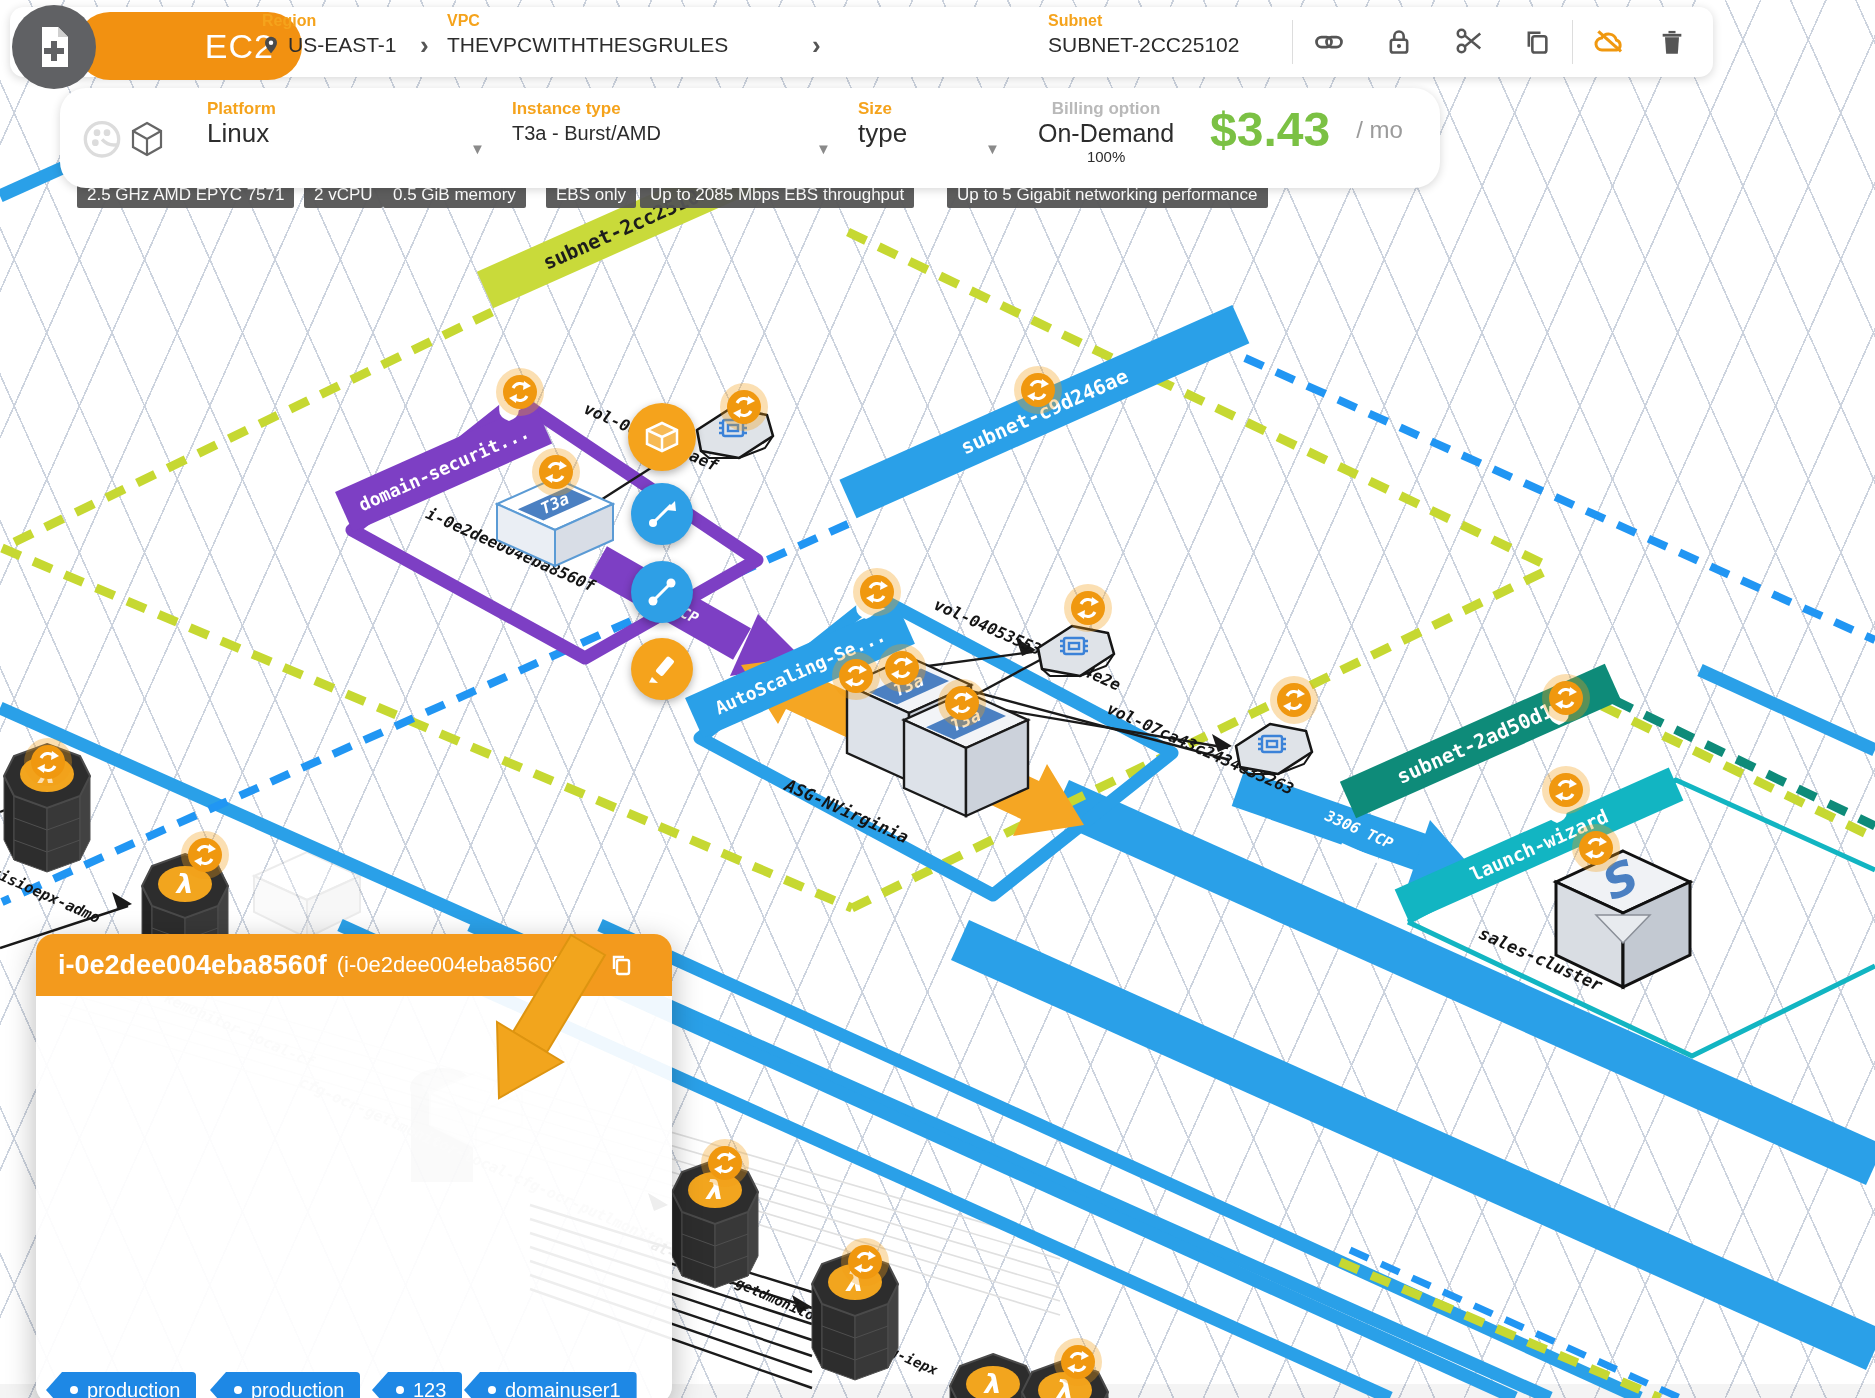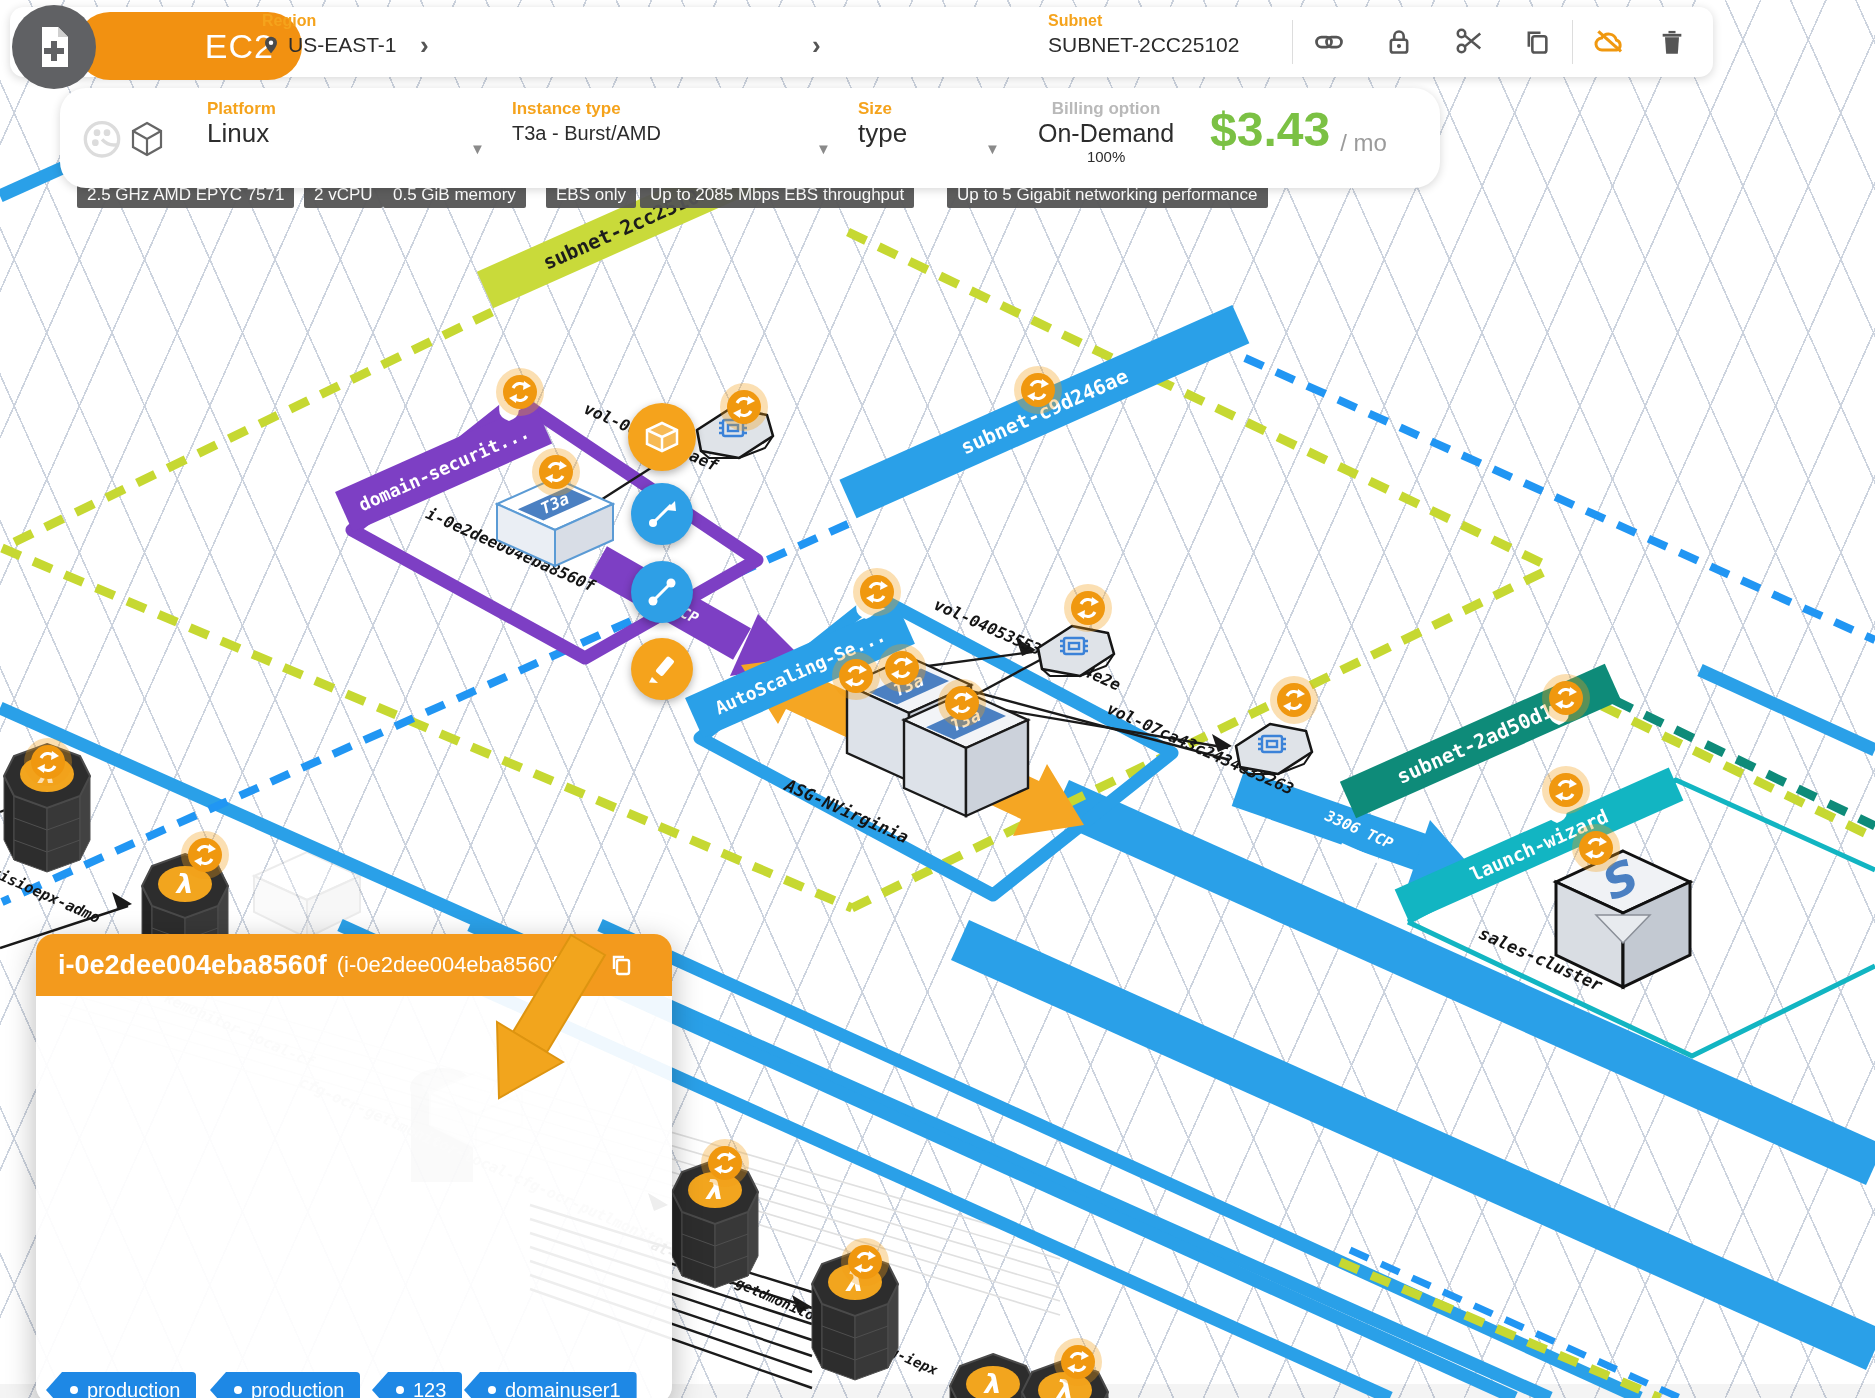--- a/index.html
+++ b/index.html
@@ -309,20 +309,24 @@
     <span class="lab">Region</span>
     <span class="val" style="display:flex;align-items:center;gap:8px">
       <svg width="18" height="24" viewBox="0 0 24 24">
           <path d="M12,1 a8,8 0 0 1 8,8 c0,6 -8,14 -8,14 s-8,-8 -8,-14 a8,8 0 0 1 8,-8" fill="#4a4a4a"></path>
           <circle cx="12" cy="9" r="3" fill="#fff"></circle>
         </svg>
       <span>US-EAST-1</span>
     </span>
   </div>
   <div class="abs chev" style="left:420px;top:30px">›</div>
+  <div class="abs bc" style="left:447px;top:12px;z-index:73">
+    <span class="lab">VPC</span>
+    <span class="val">THEVPCWITHTHESGRULES</span>
+  </div>
   <div class="abs chev" style="left:812px;top:30px">›</div>
   <div class="abs bc" style="left:1048px;top:12px;z-index:73">
     <span class="lab">Subnet</span>
     <span class="val">SUBNET-2CC25102</span>
   </div>
   <div class="abs vdiv" style="left:1292px;top:20px"></div>
   <div class="abs tico" style="left:1312px;top:25px">
     <svg width="30" height="30" viewBox="0 0 24 24">
         <rect x="2" y="8" width="12" height="8" rx="4" stroke="#555" stroke-width="2.2" fill="none"></rect>
         <rect x="10" y="8" width="12" height="8" rx="4" stroke="#555" stroke-width="2.2" fill="none"></rect>
@@ -395,21 +399,21 @@
     <span class="lab">Size</span>
     <span class="val" style="font-size:26px">type</span>
   </div>
   <div class="abs caret" style="left:985px;top:140px">▼</div>
   <div class="abs uline" style="left:858px;top:170px;width:142px"></div>
   <div class="abs bc pgroup" style="left:1038px;top:100px;z-index:69;align-items:center">
     <span class="lab gray">Billing option</span>
     <span class="val" style="font-size:25px">On-Demand</span>
     <span class="pct">100%</span>
   </div>
-  <div class="abs" style="left:1210px;top:102px;z-index:69;display:flex;align-items:flex-end;gap:10px">
+  <div class="abs" style="left:1210px;top:102px;z-index:69;display:flex;align-items:center;gap:26px">
     <span class="price">$3.43</span>
     <span class="permo">/ mo</span>
   </div>
 
   <span class="spec" style="left:77px">2.5 GHz AMD EPYC 7571</span>
   <span class="spec" style="left:304px">2 vCPU</span>
   <span class="spec" style="left:383px">0.5 GiB memory</span>
   <span class="spec" style="left:546px">EBS only</span>
   <span class="spec" style="left:640px">Up to 2085 Mbps EBS throughput</span>
   <span class="spec" style="left:947px">Up to 5 Gigabit networking performance</span>

